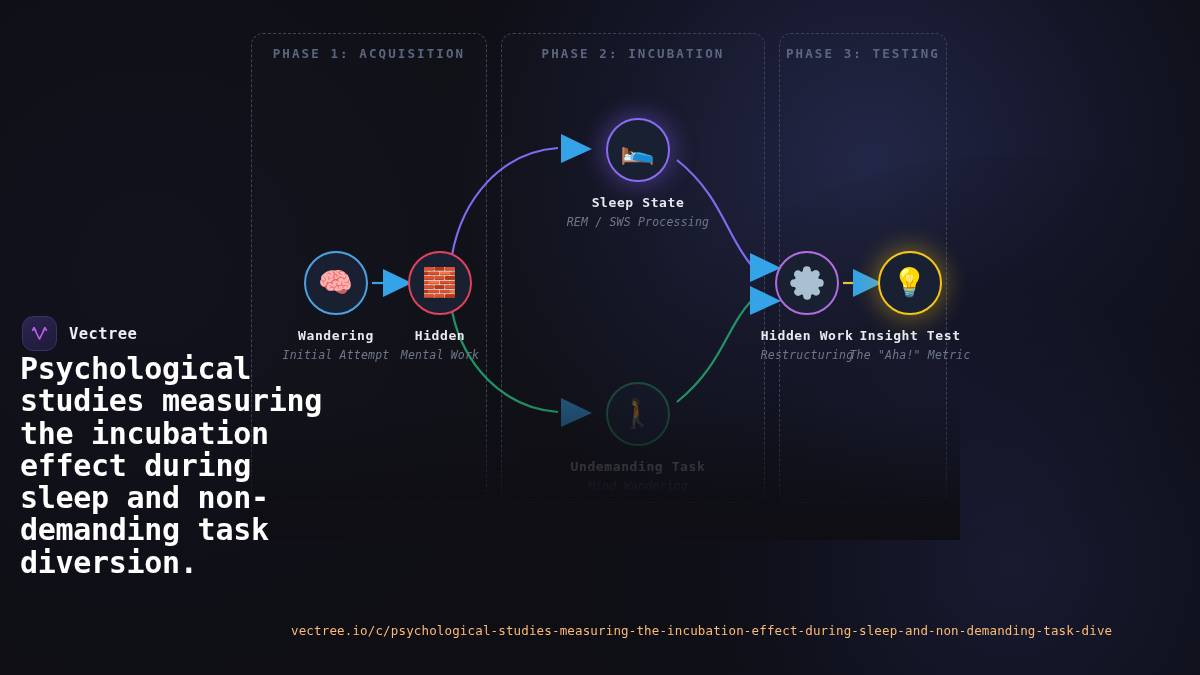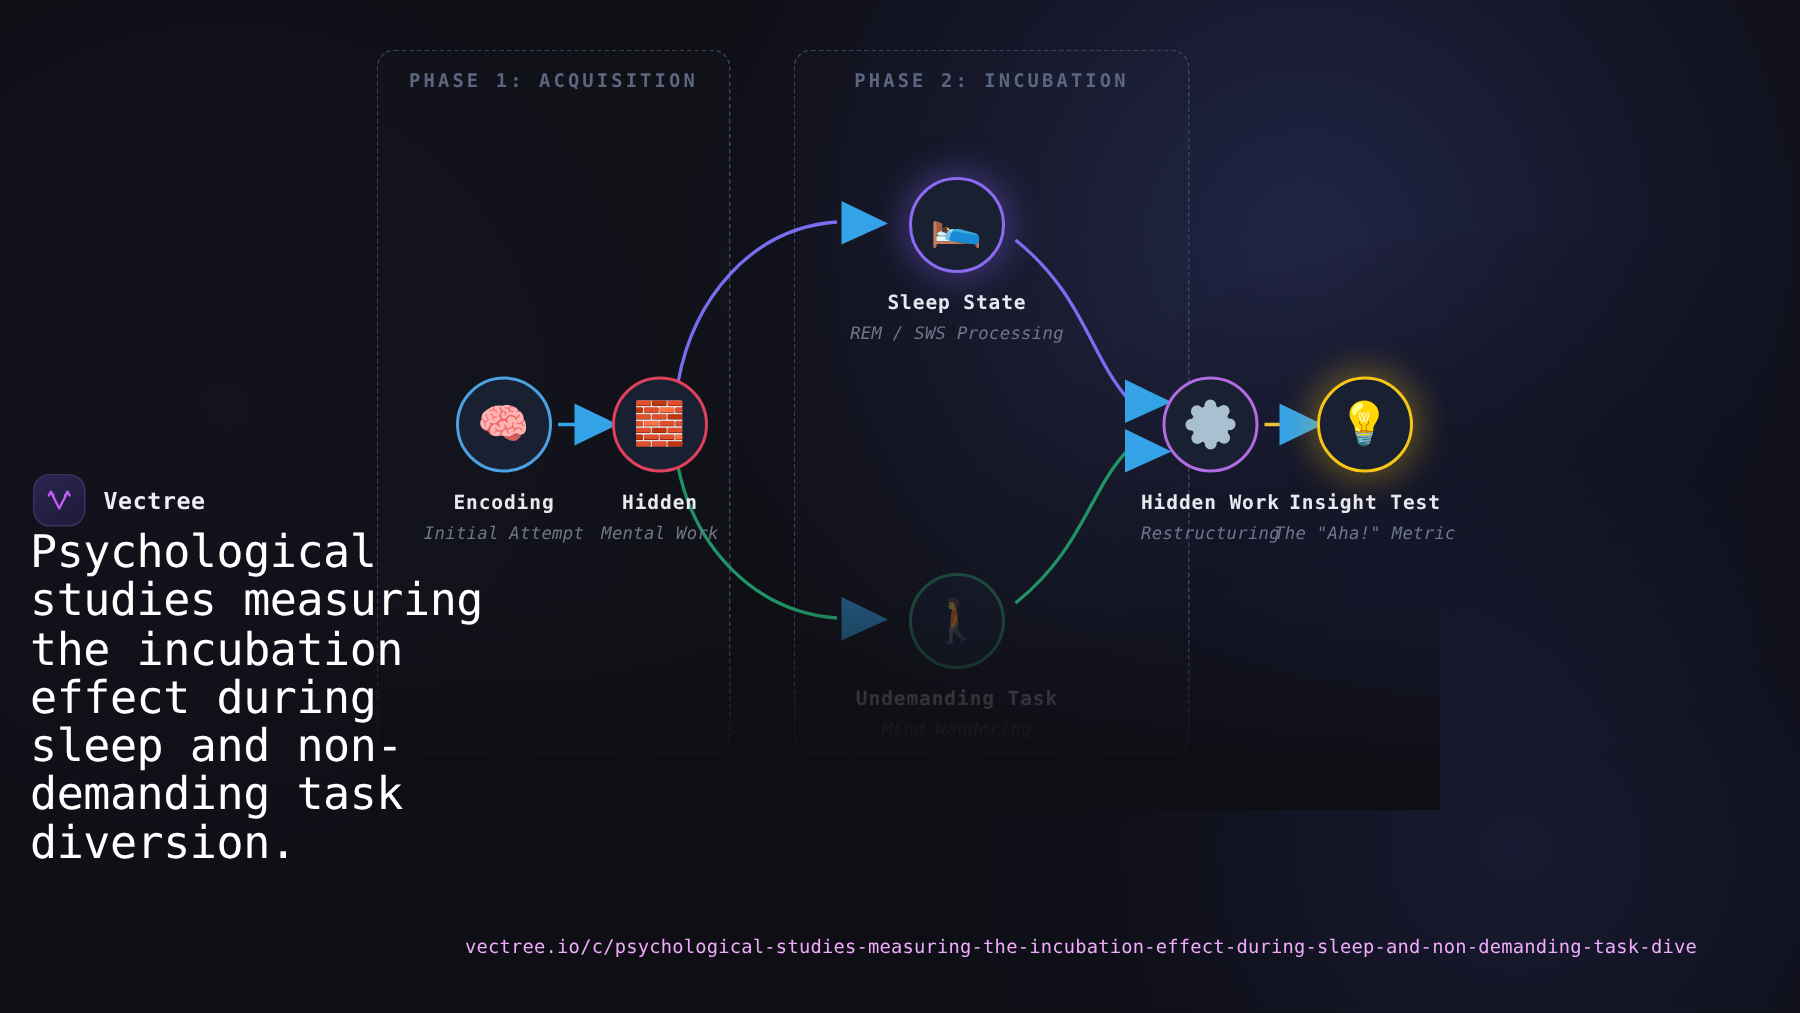--- a/index.html
+++ b/index.html
@@ -100,44 +100,47 @@
     width:35px; height:35px; border-radius:11px;
     background:linear-gradient(150deg,#2c2550 0%,#1d1a38 100%);
     border:1px solid #3a3260;
     display:flex; align-items:center; justify-content:center;
   }
   .brand-name { font-size:15.5px; font-weight:700; color:#eceef4; letter-spacing:0.4px; }
 
   .headline {
     position:absolute; left:20px; top:353px; width:330px;
     font-size:30px; line-height:1.075;
-    font-weight:400; color:#ffffff;
+    font-weight:700; color:#ffffff;
     letter-spacing:-0.3px;
   }
 
   .footer-url {
-    position:absolute; left:310px; top:623px;
-    font-size:12.5px; color:#f0abfc;
+    position:absolute; left:291px; top:623px;
+    font-size:12.5px; color:#fdba74;
     letter-spacing:0.15px; white-space:nowrap;
   }
 </style>
 </head>
 <body>
 
 <div id="stage">
 
   <div class="bg-grad-a"></div>
   <div class="bg-grad-b"></div>
   <div class="bg-grad-c"></div>
 
   <div class="phase-box" style="left:251px; top:33px; width:236px; height:470px;">
     <div class="phase-label">PHASE 1: ACQUISITION</div>
   </div>
-  <div class="phase-box" style="left:529px; top:33px; width:264px; height:470px;">
+  <div class="phase-box" style="left:501px; top:33px; width:264px; height:470px;">
     <div class="phase-label">PHASE 2: INCUBATION</div>
+  </div>
+  <div class="phase-box" style="left:779px; top:33px; width:168px; height:470px;">
+    <div class="phase-label">PHASE 3: TESTING</div>
   </div>
 
   <svg id="links" viewBox="0 0 1200 675">
 
     <path d="M372 283 L398 283" stroke="#35a3e8" stroke-width="2.2" fill="none"></path>
     <polygon points="383,269 412,283 383,297" fill="#35a3e8"></polygon>
 
     <path d="M452 255 C462 200, 500 152, 558 148" stroke="#7b6cf0" stroke-width="2.2" fill="none"></path>
     <polygon points="561,134 592,149 561,163" fill="#35a3e8"></polygon>
 
@@ -151,21 +154,21 @@
     <polygon points="750,286 781,301 750,315" fill="#35a3e8"></polygon>
 
     <path d="M843 283 L866 283" stroke="#e8c23a" stroke-width="2.2" fill="none"></path>
     <polygon points="853,269 882,283 853,297" fill="#35a3e8"></polygon>
   </svg>
 
   <div class="node" style="left:256px; top:251px;">
     <div class="circle ring-blue">
       <span class="glyph">🧠</span>
     </div>
-    <div class="n-title">Encoding</div>
+    <div class="n-title">Wandering</div>
     <div class="n-sub">Initial Attempt</div>
   </div>
 
   <div class="node" style="left:360px; top:251px;">
     <div class="circle ring-red">
       <span class="glyph">🧱</span>
     </div>
     <div class="n-title">Hidden</div>
     <div class="n-sub">Mental Work</div>
   </div>

